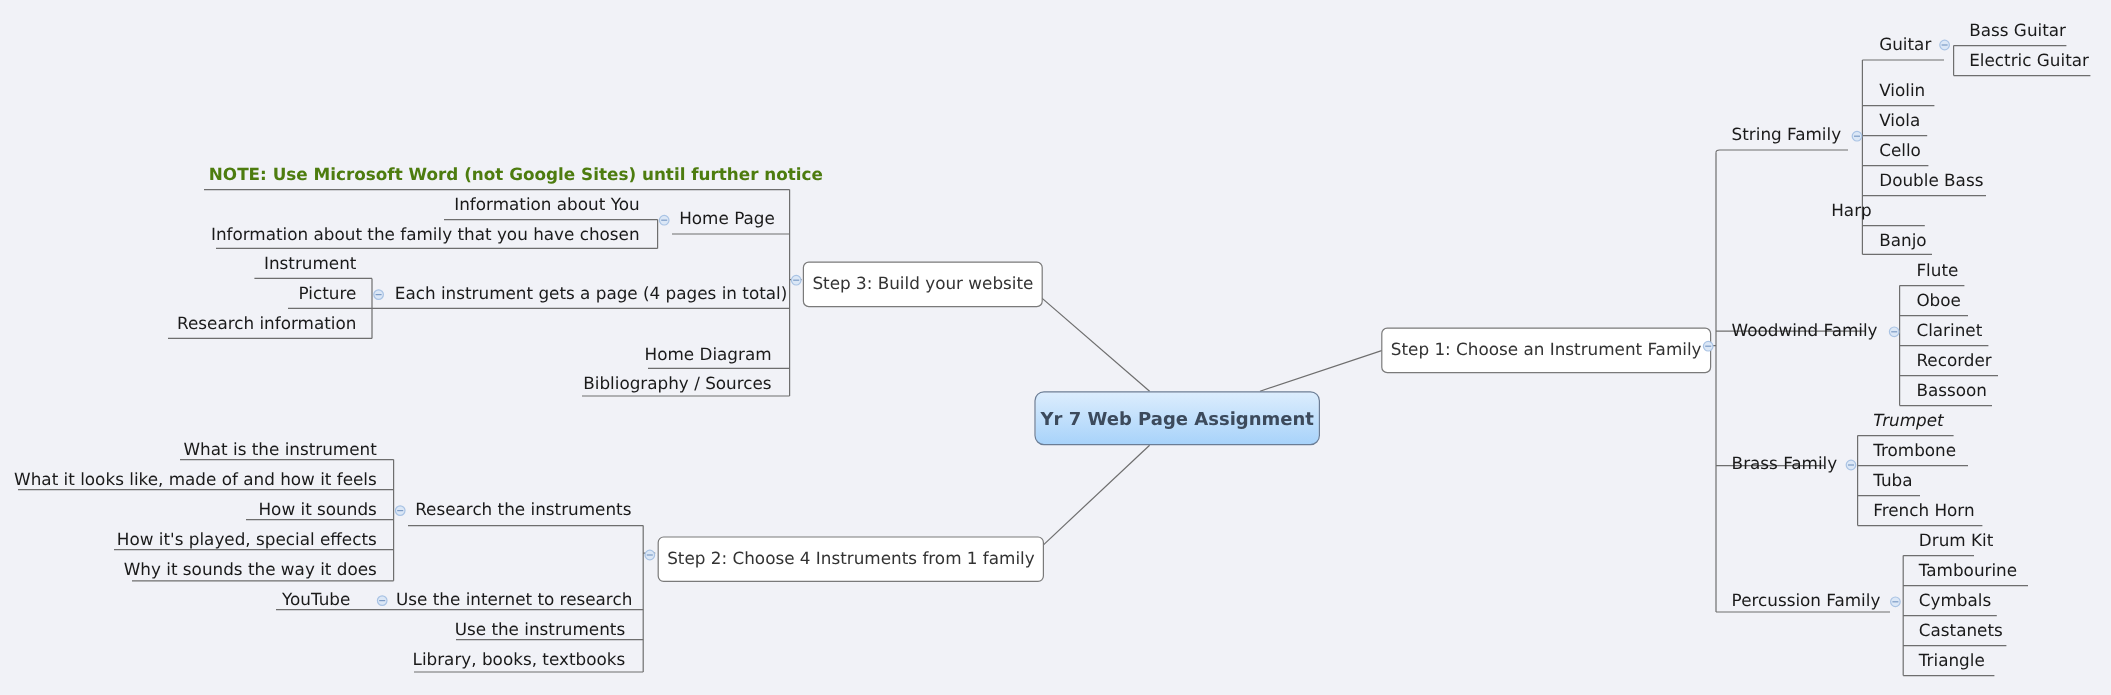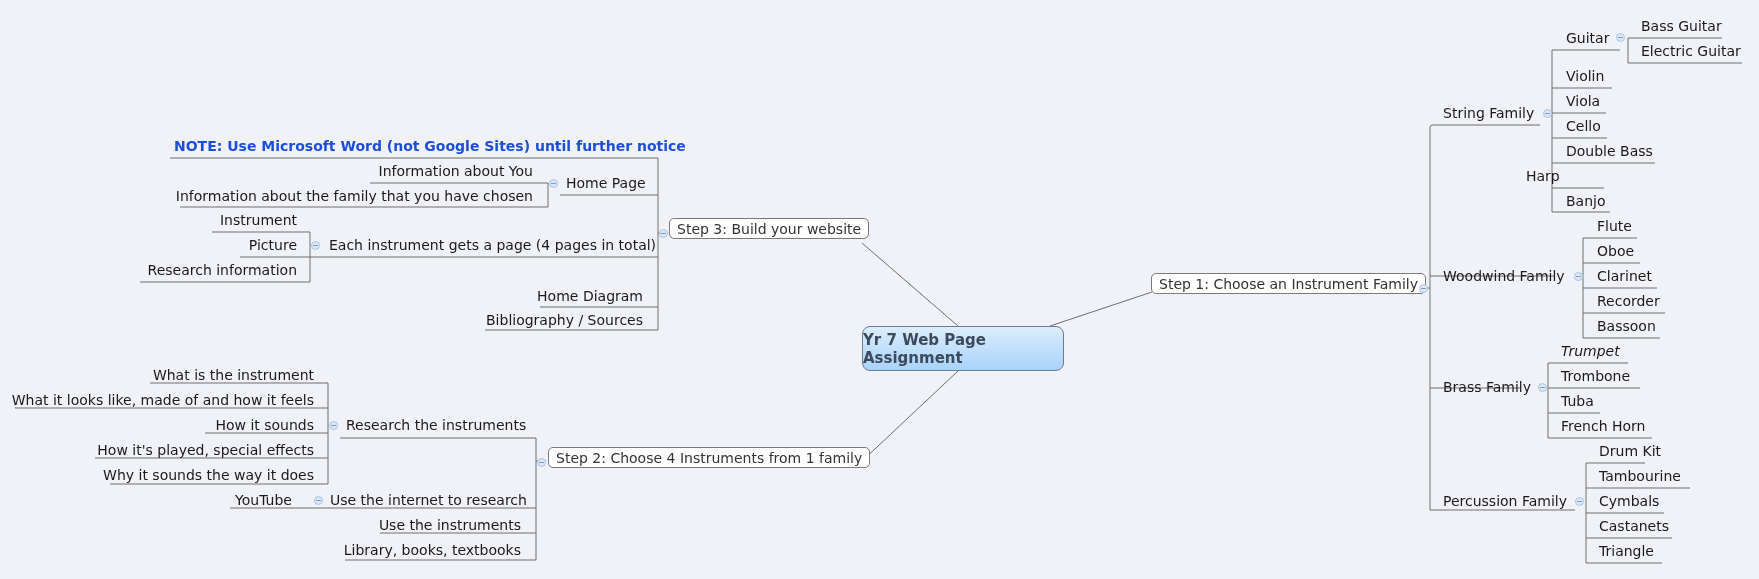--- a/index.html
+++ b/index.html
@@ -1,29 +1,29 @@
 <!DOCTYPE html>
 <html><head>
 <meta charset="utf-8">
 <style>
   html, body { margin:0; padding:0; }
   body { width:1759px; height:579px; background:#f1f2f7; position:relative; overflow:hidden;
          font-family:"DejaVu Sans","Liberation Sans",sans-serif; color:#1a1a1a; }
   svg.lines { position:absolute; left:0; top:0; width:1759px; height:579px; }
   .t { position:absolute; font-size:14px; line-height:18px; white-space:nowrap; }
   .r { text-align:right; }
-  .central { position:absolute; left:862px; top:326px; width:202px; height:45px; border:1px solid #6b7d95;
+  .central { position:absolute; left:862px; top:326px; width:238px; height:45px; border:1px solid #6b7d95;
              border-radius:8px; background:linear-gradient(#dcedfd,#a8d3fa); box-sizing:border-box;
              display:flex; align-items:center; justify-content:center; font-weight:bold; font-size:15px; color:#3c4a5c; }
-  .box { position:absolute; height:21px; border:1px solid #7a7a7a; border-radius:5px; background:#fff;
+  .box { position:absolute; height:38px; border:1px solid #7a7a7a; border-radius:5px; background:#fff;
          box-sizing:border-box; display:flex; align-items:center; padding:0 7px; font-size:14px; color:#333; }
   .col { position:absolute; width:9px; height:9px; border-radius:50%; border:1px solid #a9c3e4; background:#dbe7f6;
          box-sizing:border-box; }
   .col::after { content:""; position:absolute; left:1px; right:1px; top:3px; height:1px; background:#7d9cc6; }
-  .note { color:#1d4ed8; font-weight:bold; }
+  .note { color:#4d7c0f; font-weight:bold; }
 </style>
 </head>
 <body>
 
 <svg class="lines" fill="none" stroke="#6e6e6e" stroke-width="1">
 
   <line x1="958" y1="326" x2="862" y2="243"></line>
   <line x1="1050" y1="326" x2="1152" y2="292"></line>
   <line x1="958" y1="371" x2="860" y2="463"></line>
 

